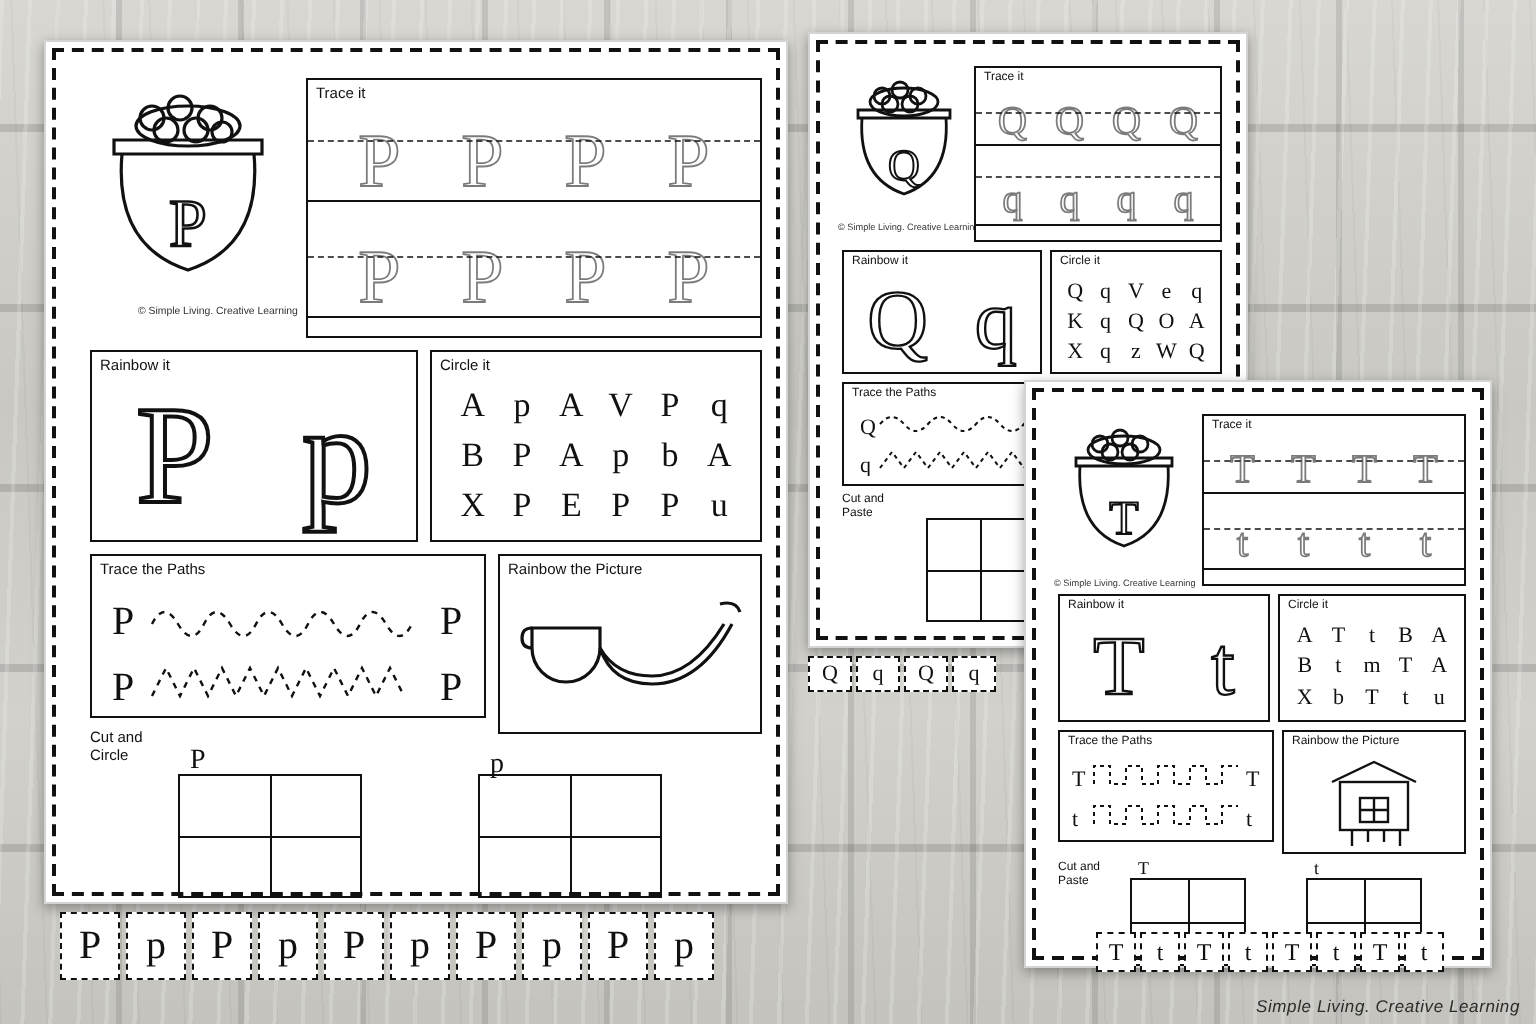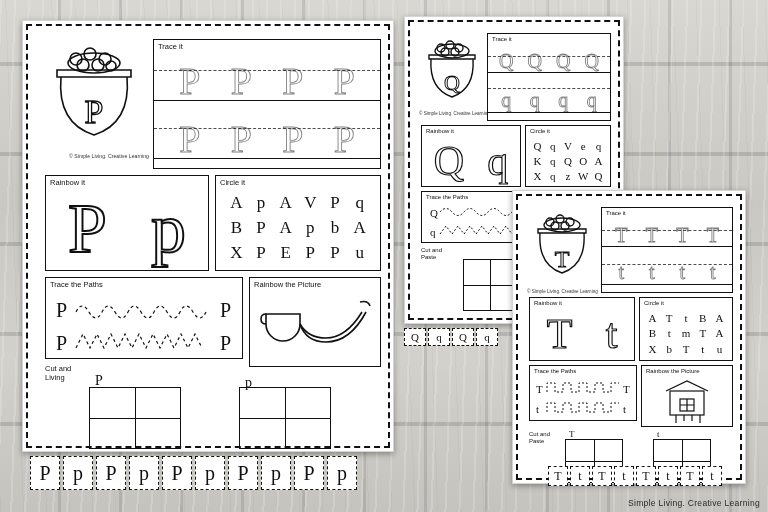--- a/index.html
+++ b/index.html
@@ -90,20 +90,21 @@
     box-sizing:border-box;
   }
   .strip .card span{font-family:"Liberation Serif",serif;color:#111;}
 
   .credit{
     position:absolute;font-size:4.6px;color:#333;white-space:nowrap;
   }
   .brand{
     position:absolute;right:8px;bottom:4px;font-size:8.5px;color:#2b2b2b;
     letter-spacing:.3px;
+    font-style:italic;
   }
 
   
   .pot{position:absolute;}
   .pot svg{display:block;}
 
   
   .pathrow{position:absolute;}
   .pathrow svg{display:block;}
 </style>
@@ -463,21 +464,21 @@
             <path d="M6 16 q-5 0 -5 5 q0 5 5 5"></path>
             <path d="M40 26 q6 18 26 18 q24 0 40 -30"></path>
             <path d="M40 26 q8 14 26 14 q20 0 36 -26"></path>
             <path d="M100 4 q8 -2 10 4"></path>
           </g>
         </svg>
       </div>
     </div>
 
     <div class="lbl-out" style="left:12px;top:334px;font-size:7.5px;white-space:pre;">Cut and
-Living</div>
+Circle</div>
     <div class="grid4" style="left:56px;top:356px;width:92px;height:62px;"></div>
     <div class="grid4" style="left:206px;top:356px;width:92px;height:62px;"></div>
     <div class="lbl-out" style="left:62px;top:342px;font-size:14px;font-family:'Liberation Serif',serif;">P</div>
     <div class="lbl-out" style="left:212px;top:344px;font-size:14px;font-family:'Liberation Serif',serif;">p</div>
 
   </div>
 </div>
 
 <div class="strip" style="left:30px;top:456px;gap:3px;">
   <div class="card" style="width:30px;height:34px;">

